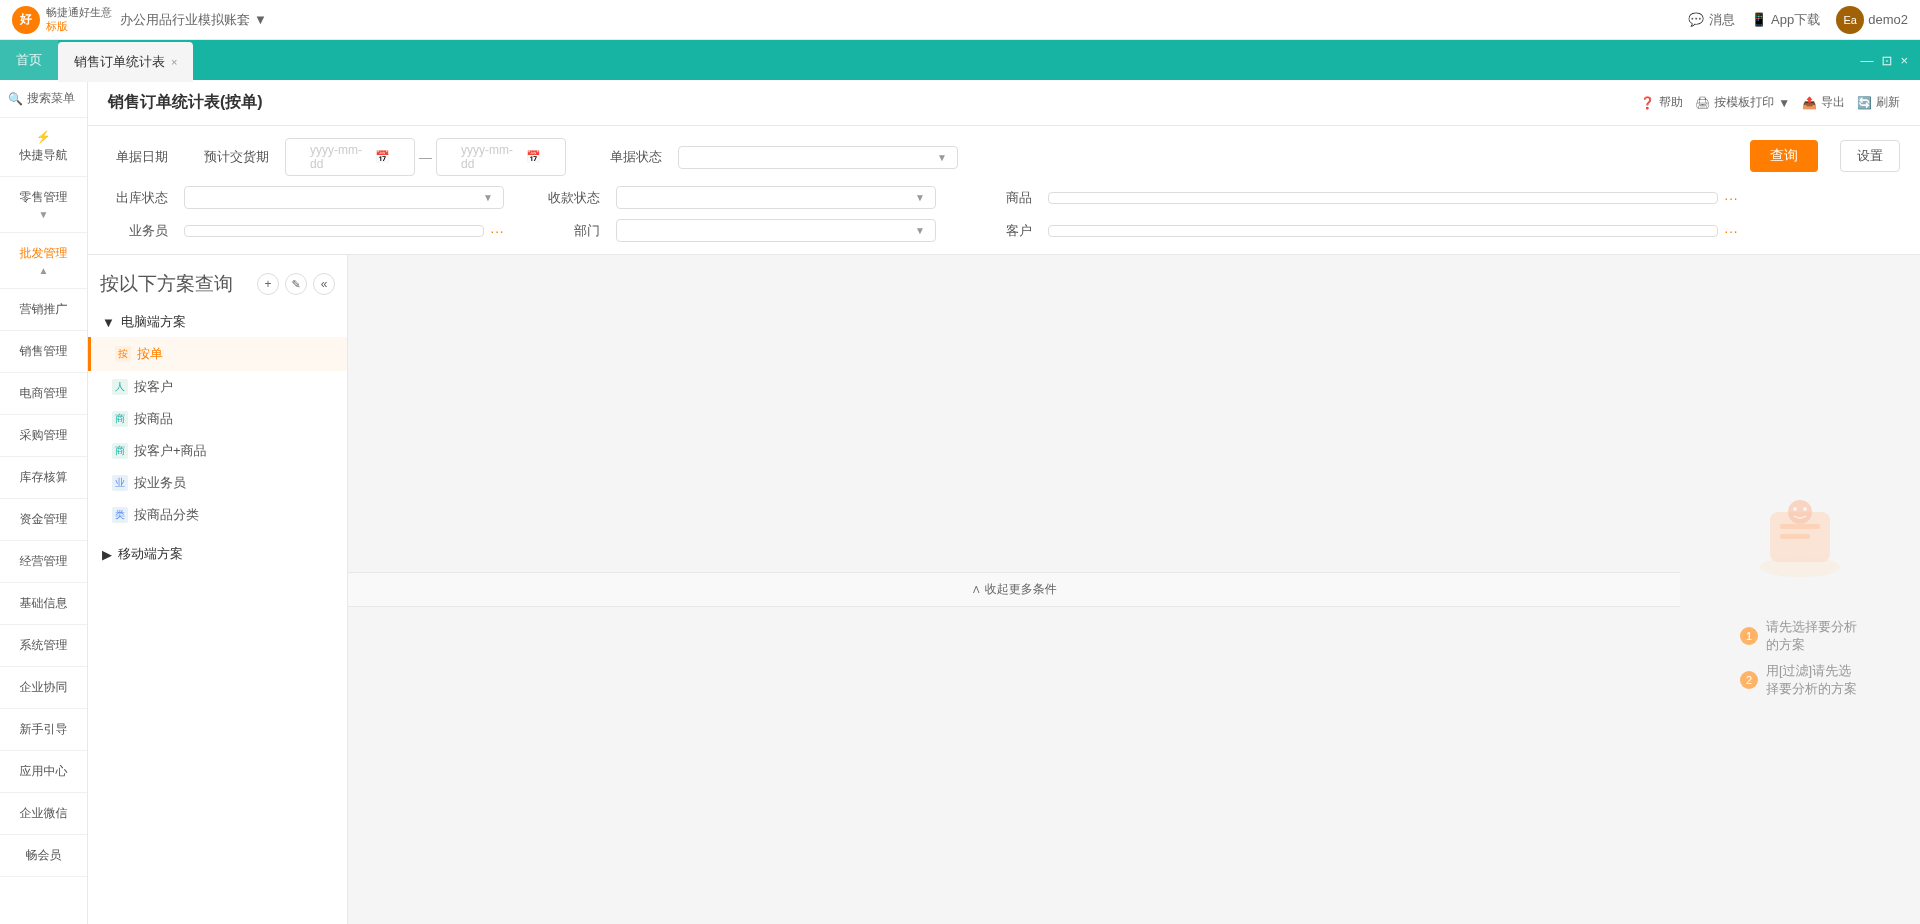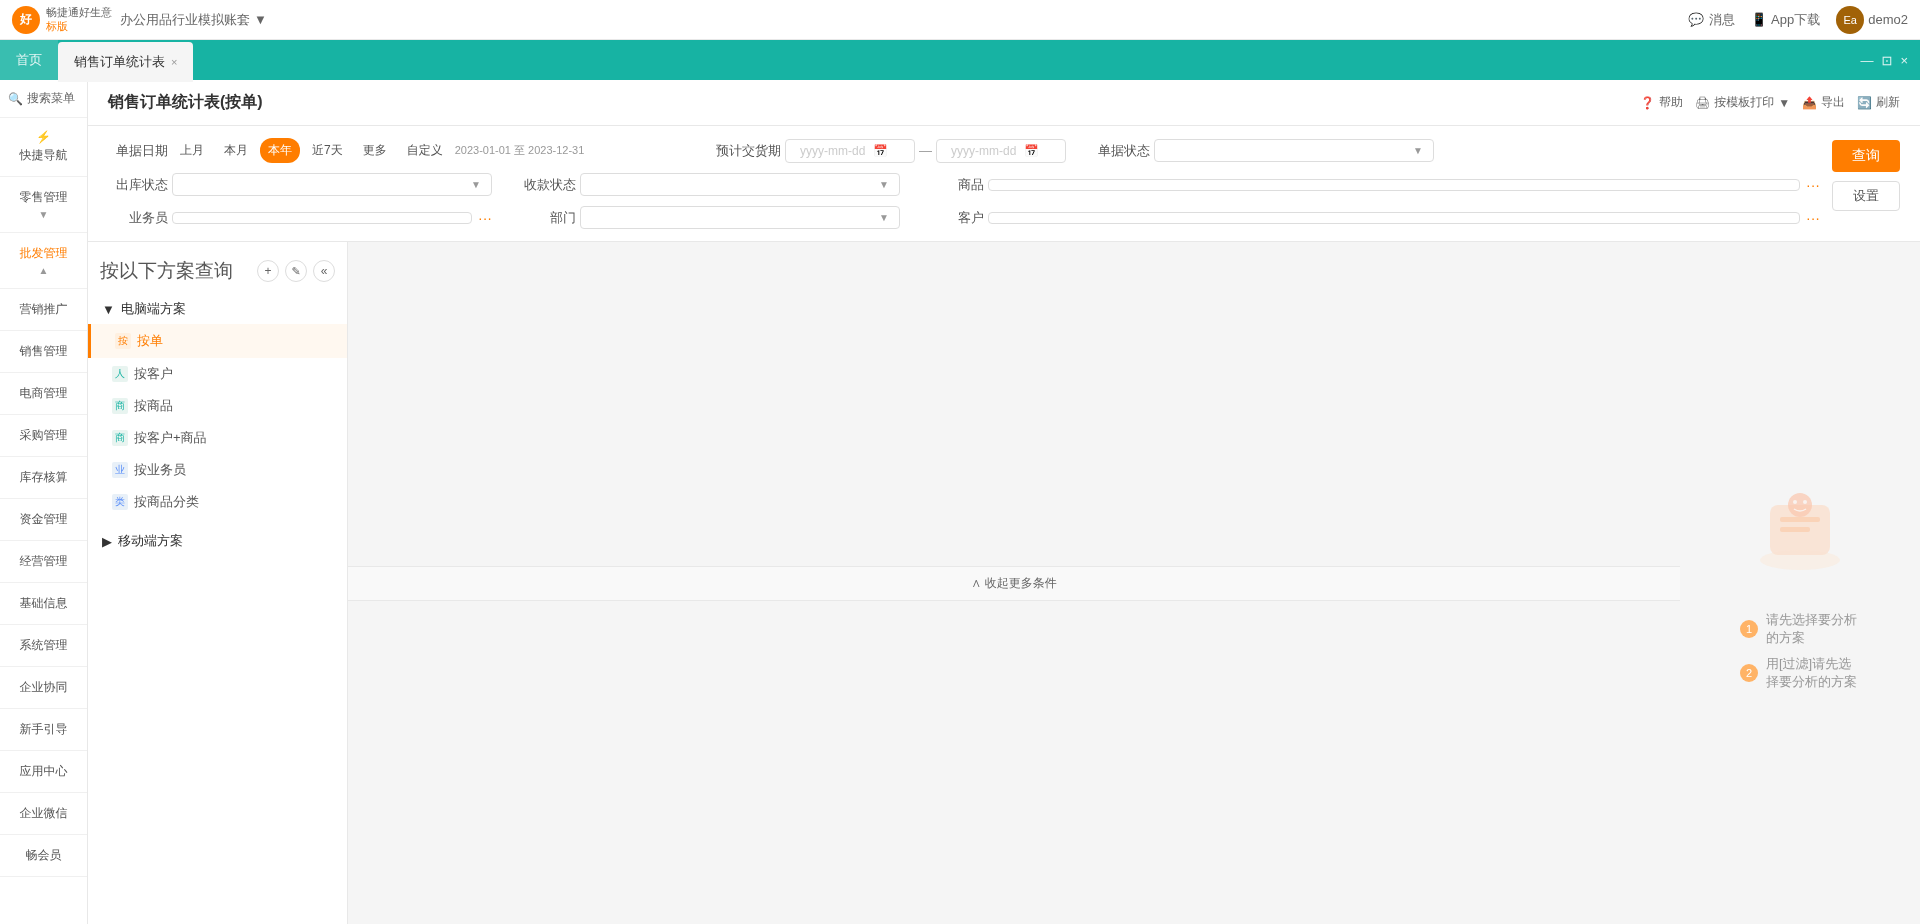--- a/index.html
+++ b/index.html
@@ -39,34 +39,34 @@
     .content-area { flex: 1; display: flex; flex-direction: column; overflow: hidden; }
 
     
     .page-header { background: #fff; padding: 12px 20px 0 20px; border-bottom: 1px solid #e8e8e8; display: flex; align-items: center; justify-content: space-between; flex-shrink: 0; }
     .page-title { font-size: 16px; font-weight: 600; color: #333; padding-bottom: 12px; }
     .page-header-actions { display: flex; align-items: center; gap: 12px; padding-bottom: 12px; }
     .header-action-btn { display: flex; align-items: center; gap: 4px; color: #666; font-size: 12px; cursor: pointer; }
 
     
     .filter-area { background: #fff; padding: 12px 20px; border-bottom: 1px solid #e8e8e8; flex-shrink: 0; }
-    .filter-row { display: flex; align-items: center; gap: 4px; margin-bottom: 10px; flex-wrap: wrap; }
+    .filter-row { display: flex; align-items: center; gap: 16px; margin-bottom: 10px; flex-wrap: wrap; }
     .filter-row:last-child { margin-bottom: 0; }
     .filter-label { color: #555; font-size: 13px; white-space: nowrap; min-width: 60px; text-align: right; }
     .filter-date-group { display: flex; align-items: center; gap: 4px; flex: 1; max-width: 520px; }
     .date-btn { padding: 4px 8px; border: none; background: transparent; cursor: pointer; color: #555; font-size: 12px; border-radius: 3px; }
     .date-btn.active { background: #ff7d00; color: #fff; border-radius: 12px; }
-    .date-input { border: 1px solid #ddd; border-radius: 4px; padding: 4px 14px; font-size: 12px; color: #999; width: 130px; display: flex; align-items: center; gap: 4px; }
+    .date-input { border: 1px solid #ddd; border-radius: 4px; padding: 4px 24px; font-size: 12px; color: #999; width: 130px; display: flex; align-items: center; gap: 4px; }
     .date-range-text { font-size: 11px; color: #999; }
     .filter-select { border: 1px solid #ddd; border-radius: 4px; padding: 5px 10px; font-size: 12px; color: #333; min-width: 200px; display: flex; align-items: center; justify-content: space-between; cursor: pointer; background: #fff; }
     .filter-select-wide { min-width: 280px; }
     .filter-dots { color: #ff7d00; font-size: 14px; cursor: pointer; margin-left: auto; }
 
     
-    .query-btn-group { display: flex; flex-direction: column; gap: 9px; margin-left: 12px; flex-shrink: 0; }
+    .query-btn-group { display: flex; flex-direction: row; gap: 22px; margin-left: 12px; flex-shrink: 0; }
     .btn-query { background: #ff7d00; color: #fff; border: none; border-radius: 4px; padding: 7px 20px; font-size: 14px; cursor: pointer; }
     .btn-setting { background: #fff; color: #555; border: 1px solid #ddd; border-radius: 4px; padding: 5px 16px; font-size: 13px; cursor: pointer; }
 
     
     .left-panel-wrapper { display: flex; flex: 1; overflow: hidden; }
     .left-panel { width: 260px; background: #fff; border-right: 1px solid #e8e8e8; flex-shrink: 0; padding: 10px 0; overflow-y: auto; }
     .left-panel-header { display: flex; align-items: center; padding: 6px 12px; gap: 6px; }
     .left-panel-title { font-size: 19px; color: #555; flex: 1; }
     .panel-icon-btn { width: 22px; height: 22px; border-radius: 50%; border: 1px solid #ddd; display: flex; align-items: center; justify-content: center; cursor: pointer; color: #666; font-size: 12px; }
     .scheme-list { padding: 4px 0; }
@@ -224,29 +224,20 @@
         </div>
       </div>
     </div>
 
     <div class="filter-area">
       <div style="display:flex; gap:0; width:100%;">
         <div style="flex:1;">
 
           <div class="filter-row">
             <span class="filter-label">单据日期</span>
-            <div class="filter-date-group">
-              <button class="date-btn">上月</button>
-              <button class="date-btn">本月</button>
-              <button class="date-btn active">本年</button>
-              <button class="date-btn">近7天</button>
-              <button class="date-btn">更多</button>
-              <button class="date-btn">自定义</button>
-              <span class="date-range-text">2023-01-01 至 2023-12-31</span>
-            </div>
 
             <span class="filter-label" style="margin-left:20px;">预计交货期</span>
             <div class="predicted-date-group">
               <div class="date-input">
                 <span style="color:#ccc; font-size:12px;">yyyy-mm-dd</span>
                 <span style="color:#ff7d00; margin-left:4px;">📅</span>
               </div>
               <span style="color:#999;">—</span>
               <div class="date-input">
                 <span style="color:#ccc; font-size:12px;">yyyy-mm-dd</span>

